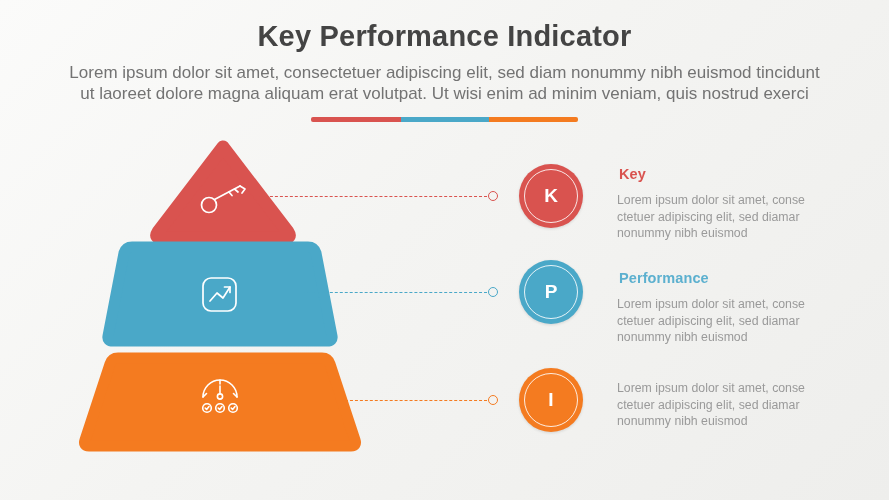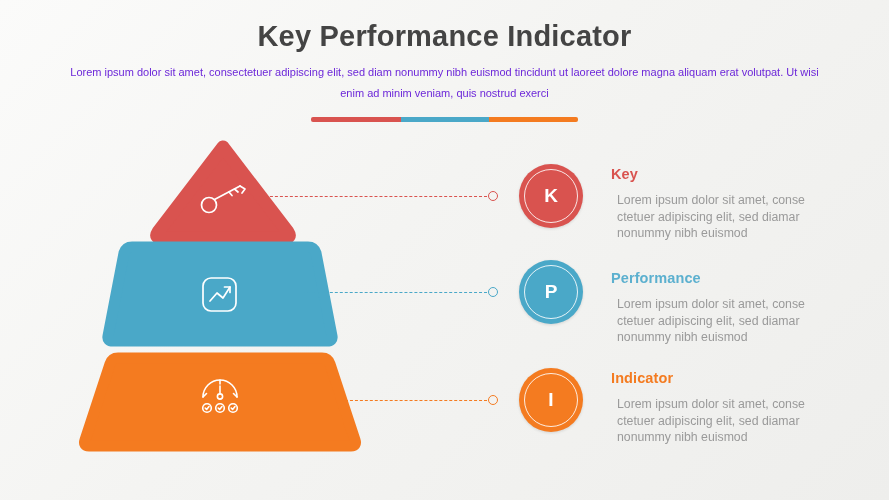--- a/index.html
+++ b/index.html
@@ -10,21 +10,21 @@
   }
   .stage{position:relative;width:753px;height:500px;text-decoration:underline;}
 
   
   .title{
     position:absolute;left:0;top:20px;width:889px;text-align:center;
     font-size:29px;font-weight:bold;color:#444444;letter-spacing:.2px;
   }
   .subtitle{
     position:absolute;left:60px;top:62px;width:769px;text-align:center;
-    font-size:11px;line-height:21px;color:#6d28d9;font-weight:normal;
+    font-size:17px;line-height:21px;color:#737373;font-weight:normal;
   }
   .divider{
     position:absolute;left:311px;top:117px;width:267px;height:5px;
     display:flex;border-radius:2px;overflow:hidden;
   }
   .divider span{height:5px;display:block;}
   .seg-red{width:90px;}
   .seg-blue{width:88px;}
   .seg-orange{width:89px;}
 
@@ -60,21 +60,21 @@
     border:1.4px solid rgba(255,255,255,.85);
   }
   .badge span{position:relative;z-index:2;}
   .badge-key{left:519px;top:164px;background:#d9534f;}
   .badge-perf{left:519px;top:260px;background:#4aa8c8;}
   .badge-ind{left:519px;top:368px;background:#f47b20;}
 
   
   .block{position:absolute;width:210px;}
   .block h3{
-    margin:0 0 4px 4px;font-size:14.5px;font-weight:bold;letter-spacing:.1px;
+    margin:0 0 4px 12px;font-size:14.5px;font-weight:bold;letter-spacing:.1px;
   }
   .block p{
     margin:10px;font-size:12.3px;line-height:16.5px;color:#9a9a9a;font-weight:normal;
   }
   .blk-key{left:607px;top:166px;}
   .blk-key h3{color:#d9534f;}
   .blk-perf{left:607px;top:270px;}
   .blk-perf h3{color:#5cb0cf;}
   .blk-ind{left:607px;top:370px;}
   .blk-ind h3{color:#f47b20;}
@@ -166,17 +166,16 @@
 
   <div class="block blk-key">
     <h3>Key</h3>
     <p>Lorem ipsum dolor sit amet, conse ctetuer adipiscing elit, sed diamar nonummy nibh euismod</p>
   </div>
   <div class="block blk-perf">
     <h3>Performance</h3>
     <p>Lorem ipsum dolor sit amet, conse ctetuer adipiscing elit, sed diamar nonummy nibh euismod</p>
   </div>
   <div class="block blk-ind">
-    <h3>Indicator</h3>
     <p>Lorem ipsum dolor sit amet, conse ctetuer adipiscing elit, sed diamar nonummy nibh euismod</p>
   </div>
 
 </div>
 
 </body></html>

